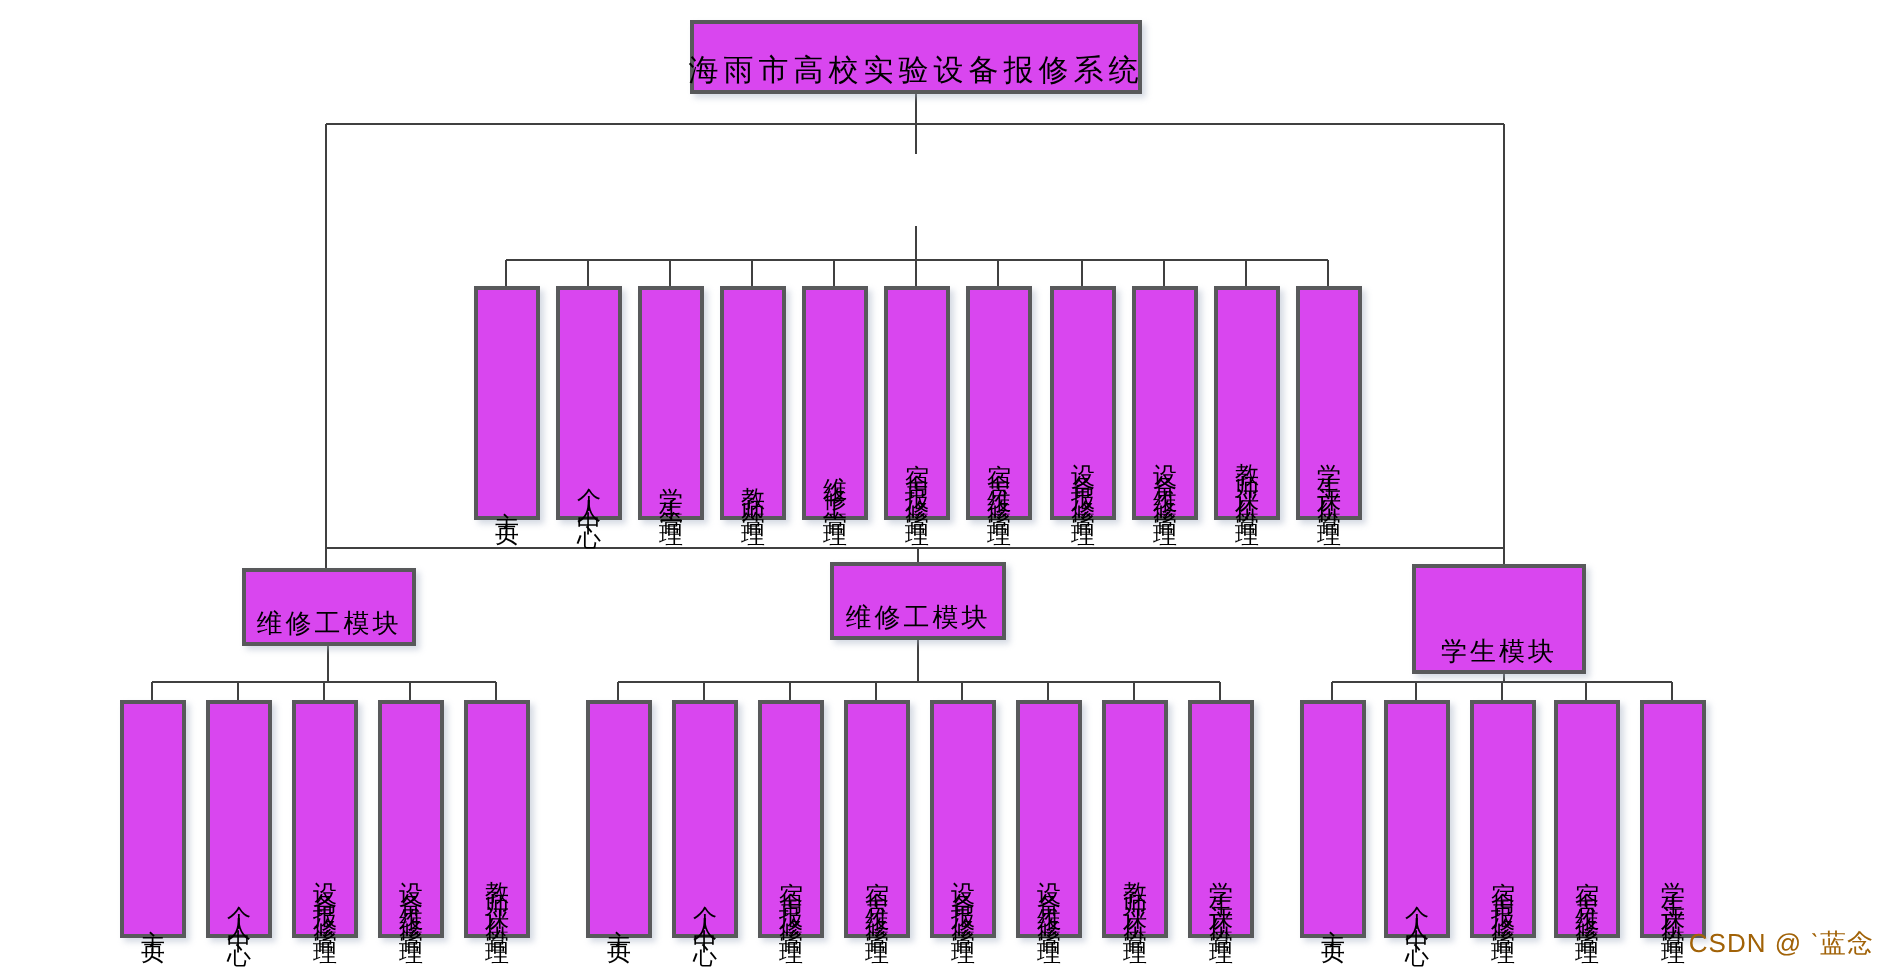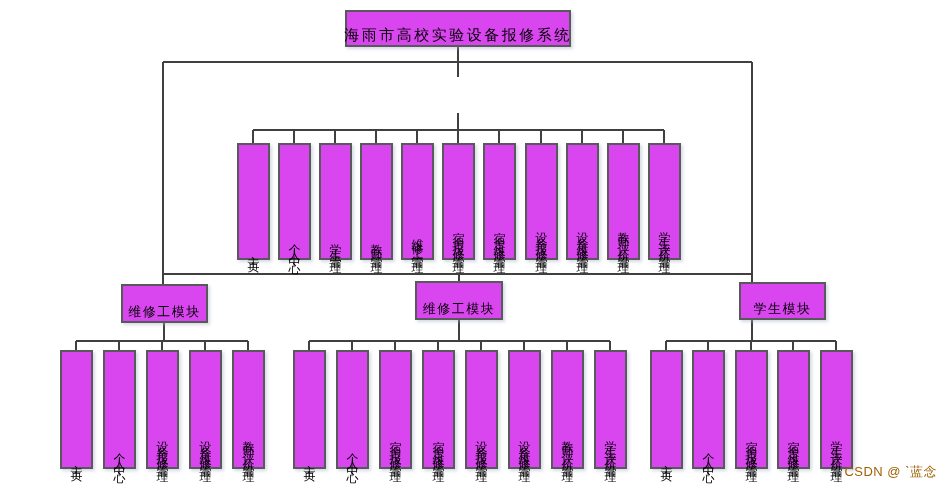--- a/index.html
+++ b/index.html
@@ -137,21 +137,21 @@
   <div class="node vbox" style="left:648px;top:143px;width:33px;height:117px">
       <span class="vtext">学生评价管理</span>
     </div>
 
   <div class="node hnode module-node" style="left:121px;top:284px;width:87px;height:39px">
     <span>维修工模块</span>
   </div>
   <div class="node hnode module-node" style="left:415px;top:281px;width:88px;height:39px">
     <span>维修工模块</span>
   </div>
-  <div class="node hnode module-node" style="left:739px;top:282px;width:87px;height:38px">
+  <div class="node hnode module-node" style="left:706px;top:282px;width:87px;height:55px">
     <span>学生模块</span>
   </div>
 
   <div class="node vbox" style="left:60px;top:350px;width:33px;height:119px">
       <span class="vtext">主页</span>
     </div>
   <div class="node vbox" style="left:103px;top:350px;width:33px;height:119px">
       <span class="vtext">个人中心</span>
     </div>
   <div class="node vbox" style="left:146px;top:350px;width:33px;height:119px">

